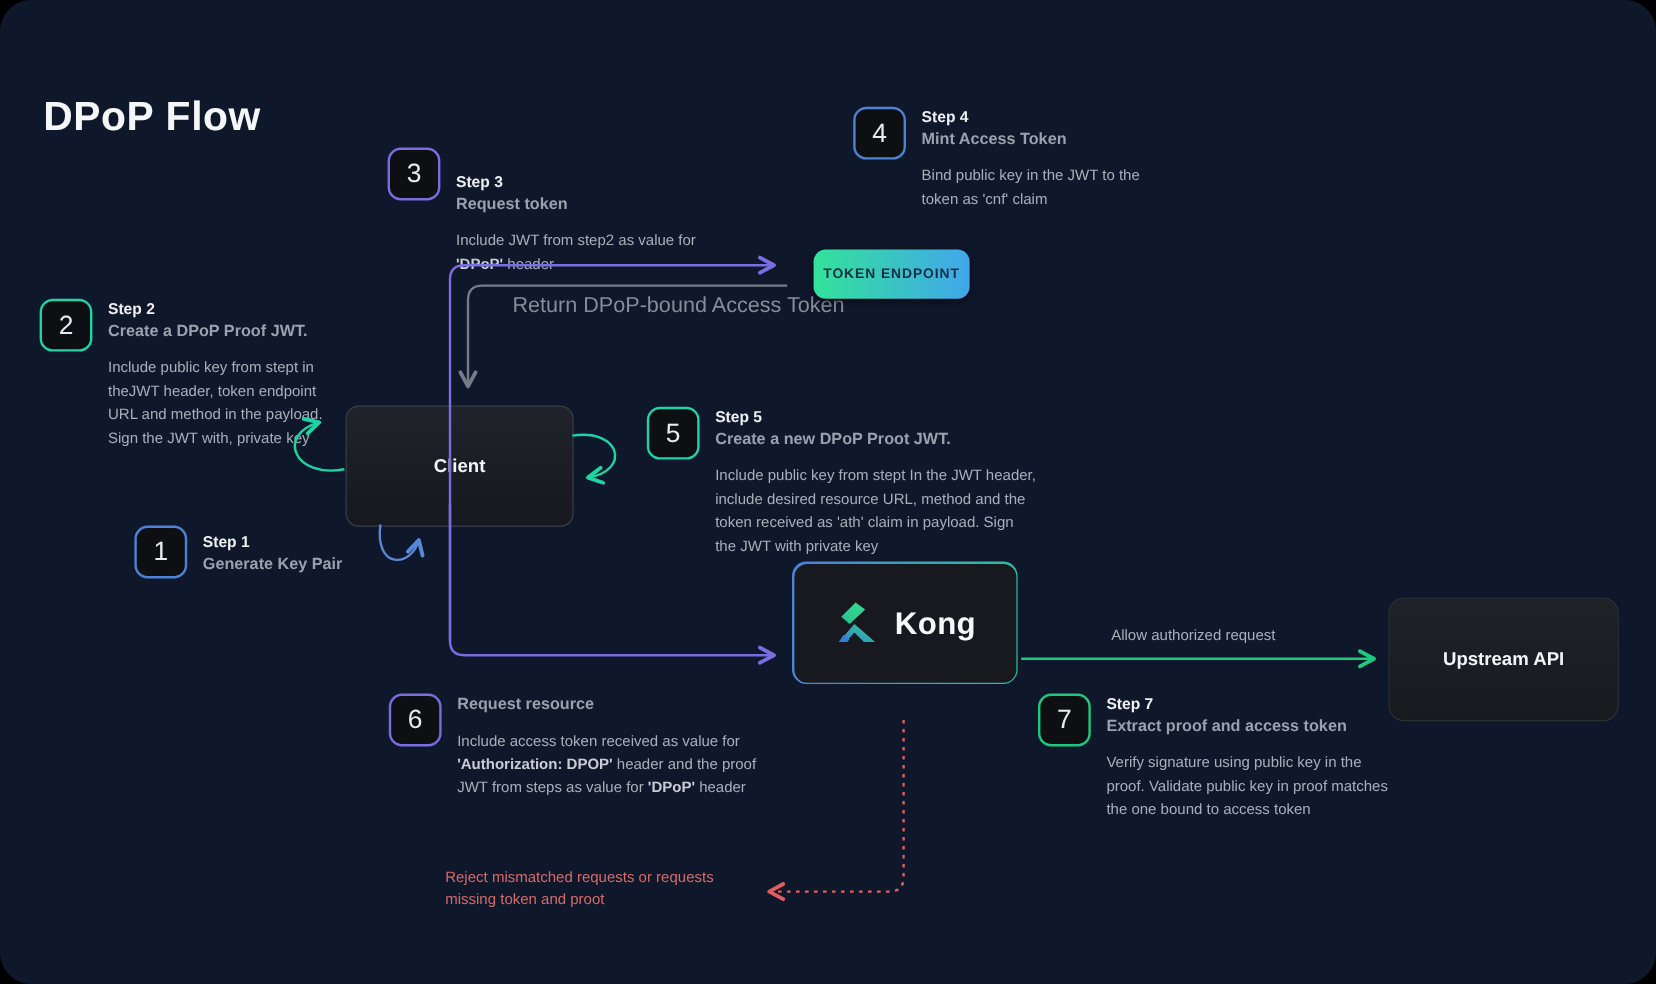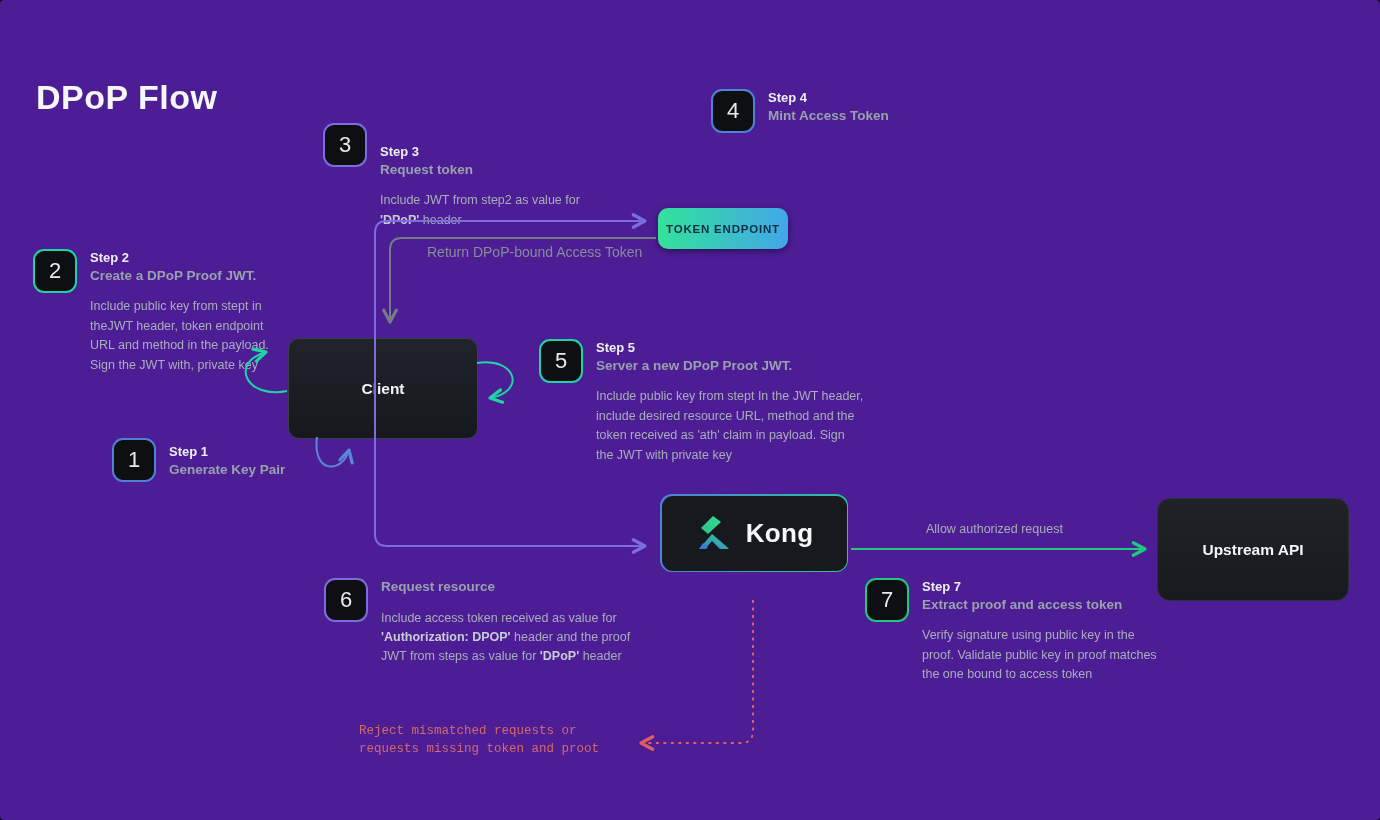--- a/index.html
+++ b/index.html
@@ -1,17 +1,17 @@
 <!DOCTYPE html>
 <html><head>
 <meta charset="utf-8">
 <style>
   html,body{margin:0;padding:0;background:#000;width:1380px;height:820px;overflow:hidden;}
   body{font-family:"Liberation Sans", sans-serif;}
-  .card{position:absolute;left:0;top:0;width:1380px;height:820px;background:#4c1d95;border-radius:4px;overflow:hidden;}
+  .card{position:absolute;left:0;top:0;width:1380px;height:820px;background:#0f172a;border-radius:26px;overflow:hidden;}
   .abs{position:absolute;}
   .page-title{font-size:34px;font-weight:700;color:#f4f6f8;letter-spacing:.5px;}
   
   .step{display:flex;gap:13px;align-items:flex-start;}
   .numbox{width:40px;height:40px;flex:0 0 40px;border-radius:11px;background:#0d0f13;
           display:flex;align-items:center;justify-content:center;
           font-size:22px;font-weight:400;color:#e7eaee;border:2px solid #888;}
   .accent-purple{border-color:#7b6ce0;}
   .accent-teal{border-color:#1ed3a4;}
   .accent-blue{border-color:#4d82d6;}
@@ -26,23 +26,23 @@
   .client-box{background:linear-gradient(180deg,#20232a 0%,#16181d 100%);border:1px solid #3a3f47;}
   .auth-box{background:linear-gradient(180deg,#1b1e24,#14161a);border:1.5px solid #4d82d6;border-radius:13px;}
   .upstream-box{background:linear-gradient(180deg,#1f2227,#181a1f);border:1px solid #2b2f36;border-radius:13px;}
   .kong-wrap{background:linear-gradient(100deg,#4f7fd8,#27c796);padding:1.5px;border-radius:12px;}
   .kong-box{width:100%;height:100%;border-radius:11px;background:#17191e;
             display:flex;align-items:center;justify-content:center;gap:11px;box-sizing:border-box;}
   .kong-label{color:#f5f7f9;font-weight:700;font-size:26px;letter-spacing:.3px;}
   .token-btn{background:linear-gradient(90deg,#33e29a,#41a7ea);border-radius:10px;
              display:flex;align-items:center;justify-content:center;
              font-size:11.5px;font-weight:700;letter-spacing:.8px;color:#0f2c44;
-             box-shadow:0 2px 6px rgba(0,0,0,.45);}
+             box-shadow:0 2px 6px rgba(0,0,0,.45);margin-left:20px;}
   
-  .edge-label{font-size:14px;color:#858d99;}
+  .edge-label{font-size:18px;color:#858d99;}
   .edge-label-sm{font-size:12.5px;color:#a9afb7;}
   .reject-label{font-size:12.5px;color:#d46a6a;line-height:1.45;}
   svg.wires{position:absolute;left:0;top:0;z-index:6;pointer-events:none;}
   .z2{z-index:2;} .z3{z-index:3;}
 </style>
 </head>
 <body>
 
 <div class="card">
 
@@ -55,37 +55,38 @@
       <div class="step-subtitle">Request token</div>
       <div class="step-desc"><span>Include JWT from step2 as value for </span><b>'DPoP'</b><span> header</span></div>
     </div>
   </div>
 
   <div class="abs step" style="left:711px;top:89px;">
     <div class="numbox accent-blue">4</div>
     <div style="width:202px;">
       <div class="step-title">Step 4</div>
       <div class="step-subtitle">Mint Access Token</div>
+      <div class="step-desc"><span>Bind public key in the JWT to the token as 'cnf' claim</span></div>
     </div>
   </div>
 
   <div class="abs step" style="left:33px;top:249px;">
     <div class="numbox accent-teal">2</div>
     <div style="width:196px;">
       <div class="step-title">Step 2</div>
       <div class="step-subtitle">Create a DPoP Proof JWT.</div>
       <div class="step-desc"><span>Include public key from stept in theJWT header, token endpoint URL and method in the payload. Sign the JWT with, private key</span></div>
     </div>
   </div>
 
   <div class="abs step" style="left:539px;top:339px;">
     <div class="numbox accent-teal">5</div>
     <div style="width:268px;">
       <div class="step-title">Step 5</div>
-      <div class="step-subtitle">Server a new DPoP Proot JWT.</div>
+      <div class="step-subtitle">Create a new DPoP Proot JWT.</div>
       <div class="step-desc"><span>Include public key from stept In the JWT header, include desired resource URL, method and the token received as 'ath' claim in payload. Sign the JWT with private key</span></div>
     </div>
   </div>
 
   <div class="abs step" style="left:112px;top:438px;">
     <div class="numbox accent-blue">1</div>
     <div style="width:180px;padding-top:5px;">
       <div class="step-title">Step 1</div>
       <div class="step-subtitle">Generate Key Pair</div>
     </div>
@@ -110,21 +111,21 @@
 
 
   <div class="abs token-btn z3" style="left:658px;top:208px;width:130px;height:41px;">
     <span>TOKEN ENDPOINT</span>
   </div>
 
   <div class="abs node client-box z2" style="left:288px;top:338px;width:188px;height:99px;">
     <span>Client</span>
   </div>
 
-  <div class="abs kong-wrap z2" style="left:660px;top:494px;width:188px;height:78px;box-sizing:border-box;">
+  <div class="abs kong-wrap z2" style="left:660px;top:468px;width:188px;height:102px;box-sizing:border-box;">
     <div class="kong-box">
       <svg width="40" height="40" viewBox="0 0 40 40">
         <defs>
           <linearGradient id="kongGrad" x1="0" y1="1" x2="1" y2="0">
             <stop offset="0" stop-color="#3a7bd5"></stop>
               <stop offset="1" stop-color="#2bd48e"></stop>
           </linearGradient>
           <linearGradient id="kongGrad2" x1="0" y1="1" x2="1" y2="0">
             <stop offset="0" stop-color="#2bbf8d"></stop>
               <stop offset="1" stop-color="#35dc92"></stop>
@@ -137,21 +138,21 @@
       <span class="kong-label">Kong</span>
     </div>
   </div>
 
   <div class="abs node upstream-box z2" style="left:1157px;top:498px;width:190px;height:101px;">
     <span>Upstream API</span>
   </div>
 
   <div class="abs edge-label" style="left:427px;top:244px;">Return DPoP-bound Access Token</div>
   <div class="abs edge-label-sm" style="left:926px;top:522px;">Allow authorized request</div>
-  <div class="abs reject-label" style="left:359px;top:722px;width:246px;font-family:Liberation Mono, monospace;">Reject mismatched requests or requests missing token and proot</div>
+  <div class="abs reject-label" style="left:371px;top:722px;width:246px;">Reject mismatched requests or requests missing token and proot</div>
 
   <svg class="wires" width="1380" height="820" viewBox="0 0 1380 820">
     <defs>
       <marker id="m-purple" viewBox="0 0 10 10" refX="8" refY="5" markerWidth="9" markerHeight="9" orient="auto">
         <path d="M1.5 1.5 L8 5 L1.5 8.5" fill="none" stroke="#7b6ce0" stroke-width="1.8" stroke-linecap="round" stroke-linejoin="round"></path>
       </marker>
       <marker id="m-gray" viewBox="0 0 10 10" refX="8" refY="5" markerWidth="9" markerHeight="9" orient="auto">
         <path d="M1.5 1.5 L8 5 L1.5 8.5" fill="none" stroke="#747c89" stroke-width="1.8" stroke-linecap="round" stroke-linejoin="round"></path>
       </marker>
       <marker id="m-green" viewBox="0 0 10 10" refX="8" refY="5" markerWidth="9" markerHeight="9" orient="auto">

